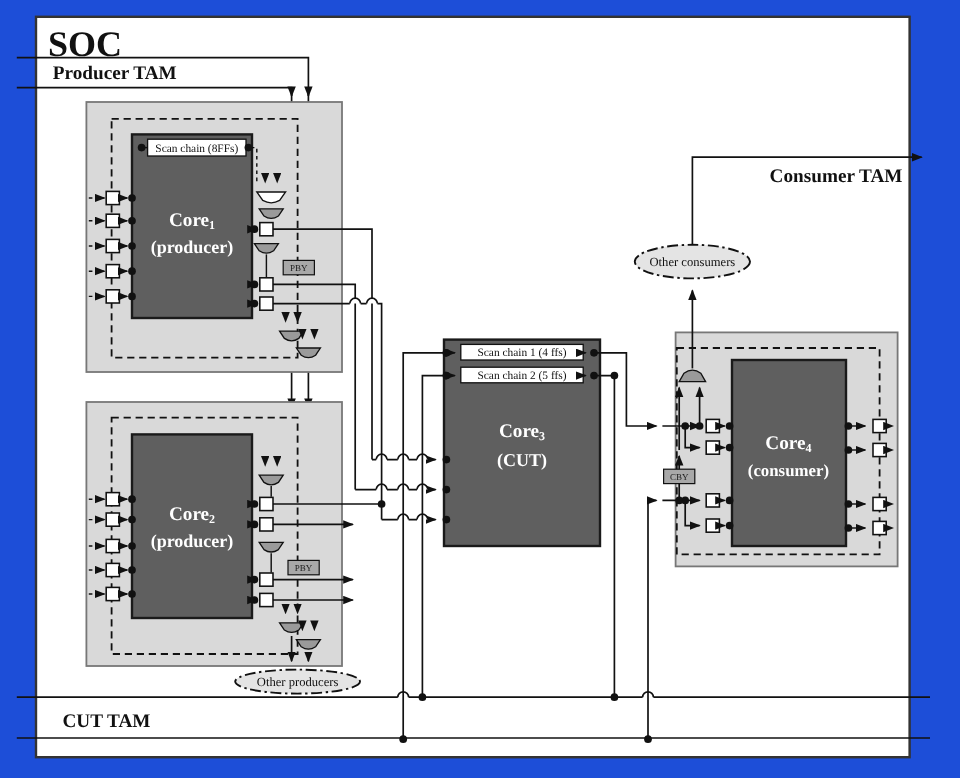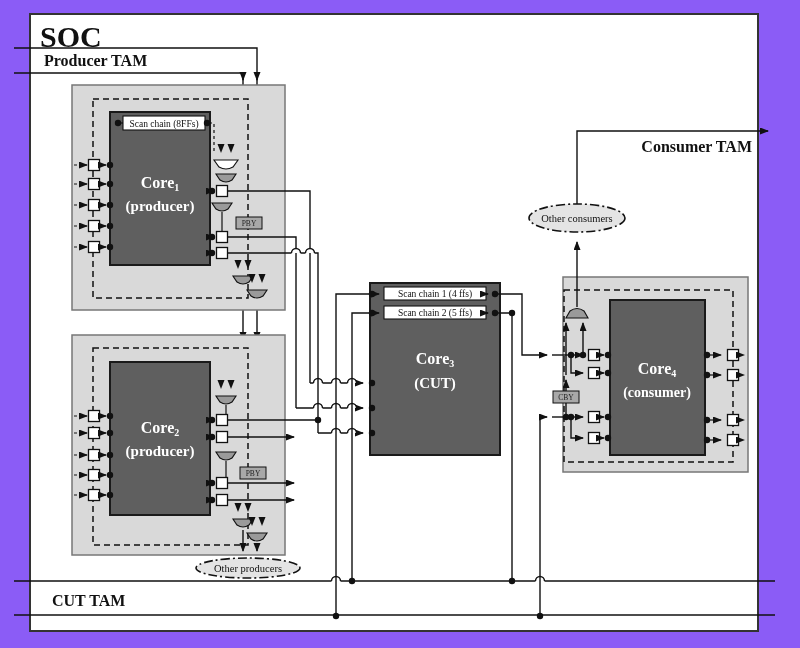--- a/index.html
+++ b/index.html
@@ -1,16 +1,16 @@
 <!DOCTYPE html>
 <html><head>
 <meta charset="utf-8">
 <style>
   html,body{margin:0;padding:0;background:#fff;}
-  .stage{width:800px;height:648px;position:relative;background:#8b5cf6;font-family:"Liberation Serif","DejaVu Serif",serif;}
+  .stage{width:800px;height:648px;position:relative;background:#1d4ed8;font-family:"Liberation Serif","DejaVu Serif",serif;}
   svg text{font-family:"Liberation Serif","DejaVu Serif",serif;fill:#111;}
   .wire{stroke:#111;stroke-width:1.4;fill:none;}
   .wire-thin{stroke:#111;stroke-width:1.2;fill:none;}
   .dashwire{stroke:#111;stroke-width:1.2;fill:none;stroke-dasharray:3 3;}
   .wrapdash{stroke:#111;stroke-width:1.5;fill:none;stroke-dasharray:6 4;}
   .bump{stroke:#111;stroke-width:1.4;fill:#fff;}
   .assembly{stroke:#777;stroke-width:1.5;}
   .corebox{stroke:#1a1a1a;stroke-width:2;}
   .coretitle{font-weight:bold;fill:#fff;font-size:16px;}
   .corerole{font-weight:bold;fill:#fff;font-size:15px;}

